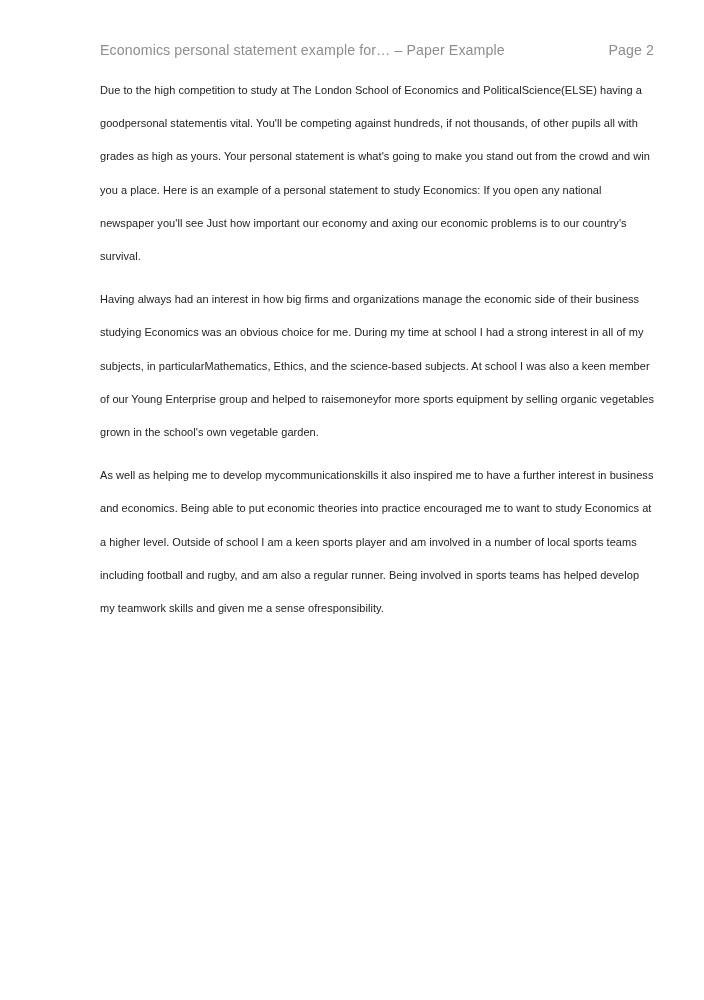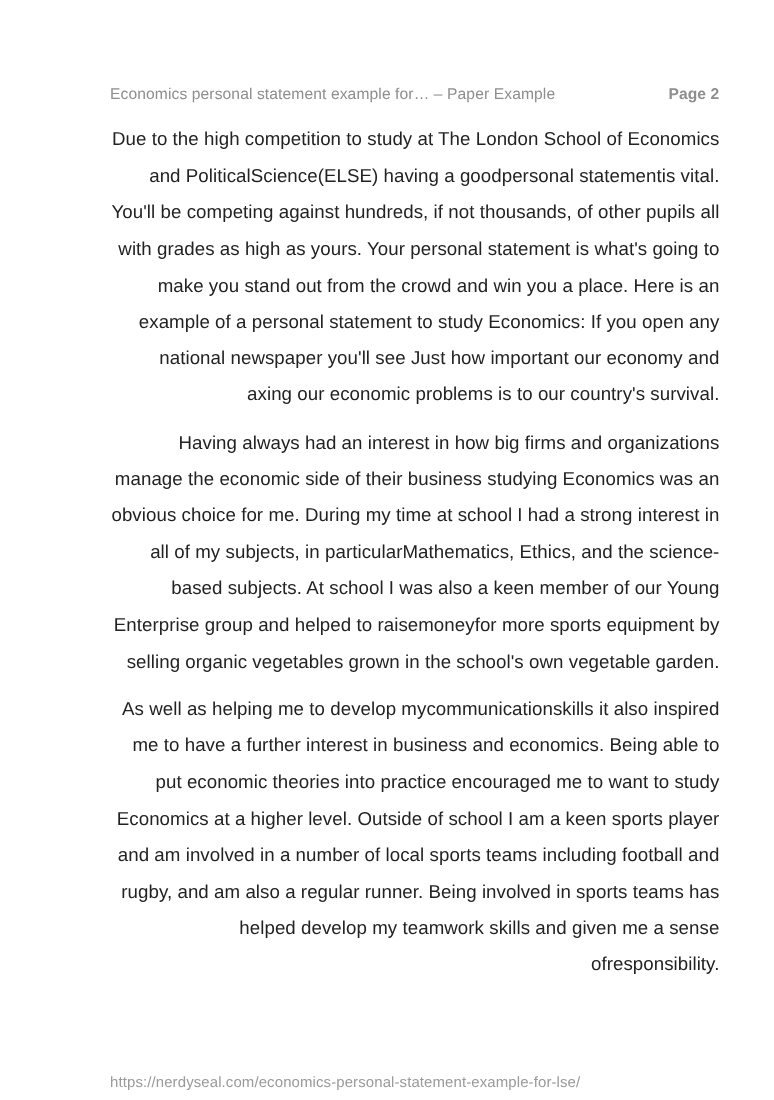--- a/index.html
+++ b/index.html
@@ -13,21 +13,20 @@
     font-family: "Liberation Sans", sans-serif;
     color: #222222;
     overflow: hidden;
   }
   .page {
     position: relative;
     width: 704px;
     height: 960px;
     background: #ffffff;
     box-sizing: border-box;
-    margin-top: 36px;
   }
   .page-inner {
     position: absolute;
     left: 100px;
     top: 40px;
     width: 554px;
   }
   .doc-header {
     display: flex;
     align-items: baseline;
@@ -38,28 +37,27 @@
     line-height: 20px;
     white-space: nowrap;
     margin-bottom: 14px;
   }
   .doc-header .header-title {
     overflow: hidden;
     text-overflow: ellipsis;
   }
   .doc-header .header-page {
     padding-left: 20px;
-    font-weight: bold;
   }
   .doc-body p {
     margin: 0 0 10px 0;
-    font-size: 17px;
+    font-size: 11px;
     line-height: 33.2px;
     color: #222222;
-    text-align: right;
+    text-align: left;
     letter-spacing: 0.05px;
   }
   .doc-footer {
     position: absolute;
     left: 100px;
     top: 938px;
     width: 554px;
     font-size: 13.6px;
     line-height: 20px;
     color: #9a9a9a;
@@ -84,17 +82,14 @@
     </div>
 
     <div class="doc-body">
       <p>Due to the high competition to study at The London School of Economics and PoliticalScience(ELSE) having a goodpersonal statementis vital. You'll be competing against hundreds, if not thousands, of other pupils all with grades as high as yours. Your personal statement is what's going to make you stand out from the crowd and win you a place. Here is an example of a personal statement to study Economics: If you open any national newspaper you'll see Just how important our economy and axing our economic problems is to our country's survival.</p>
       <p>Having always had an interest in how big firms and organizations manage the economic side of their business studying Economics was an obvious choice for me. During my time at school I had a strong interest in all of my subjects, in particularMathematics, Ethics, and the science-based subjects. At school I was also a keen member of our Young Enterprise group and helped to raisemoneyfor more sports equipment by selling organic vegetables grown in the school's own vegetable garden.</p>
       <p>As well as helping me to develop mycommunicationskills it also inspired me to have a further interest in business and economics. Being able to put economic theories into practice encouraged me to want to study Economics at a higher level. Outside of school I am a keen sports player and am involved in a number of local sports teams including football and rugby, and am also a regular runner. Being involved in sports teams has helped develop my teamwork skills and given me a sense ofresponsibility.</p>
     </div>
 
   </div>
 
-  <div class="doc-footer">
-    <a href="#">https://nerdyseal.com/economics-personal-statement-example-for-lse/</a>
-  </div>
 
 </div>
 
 </body></html>

